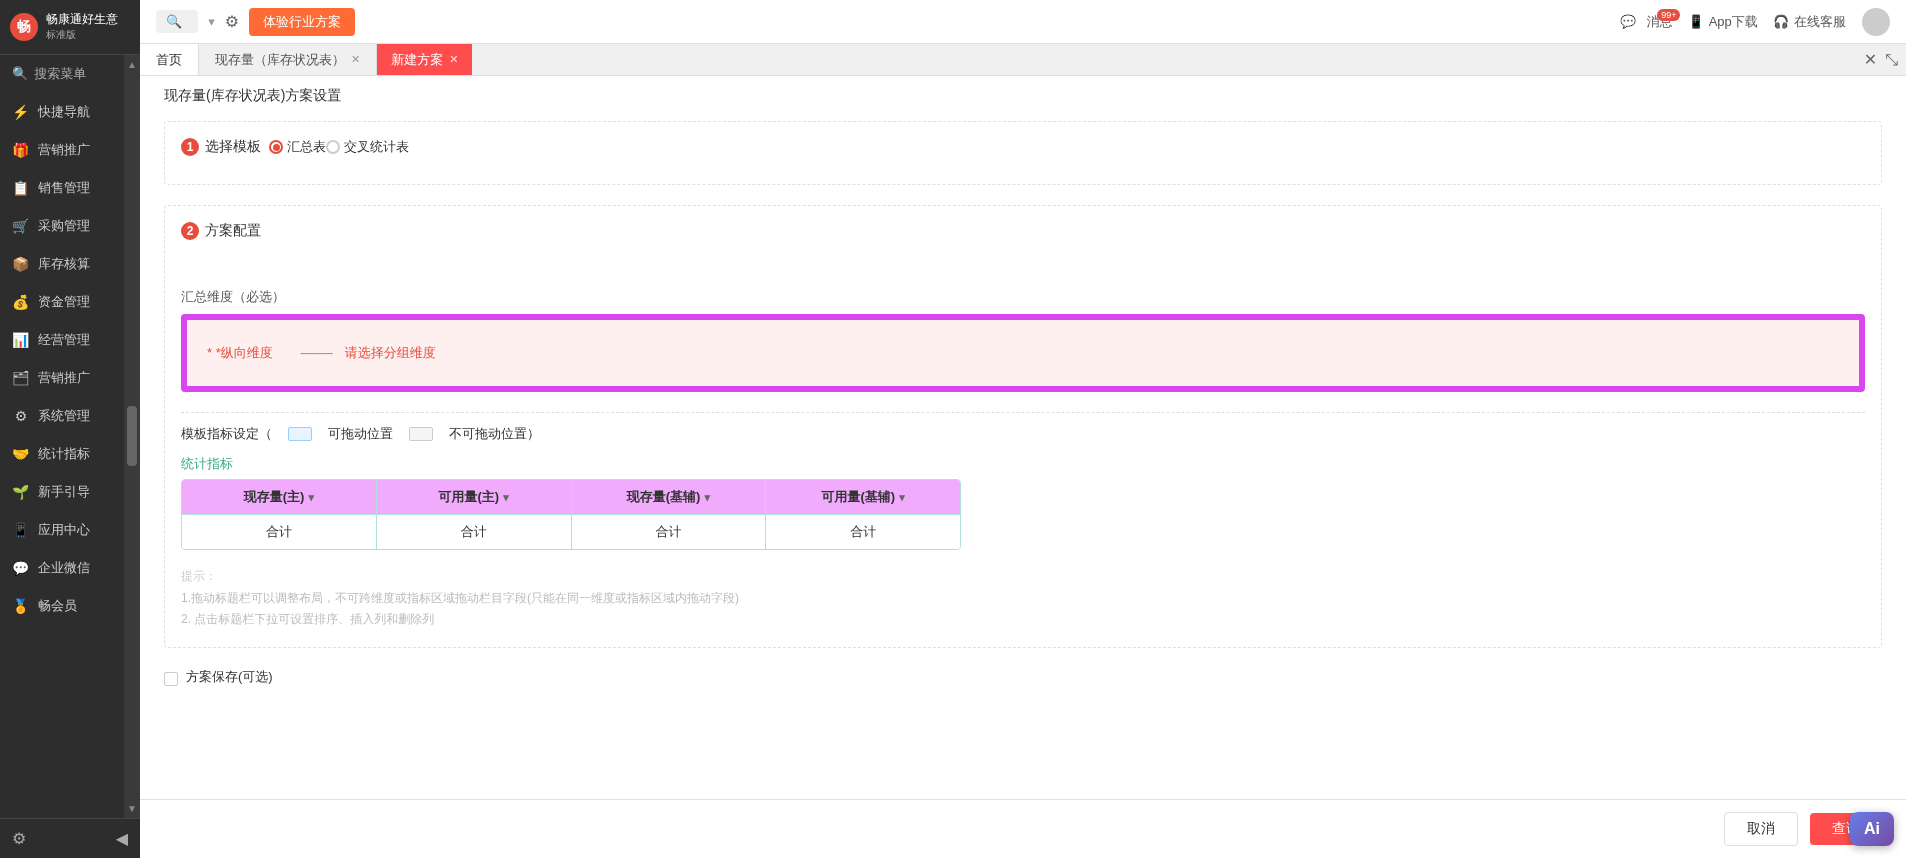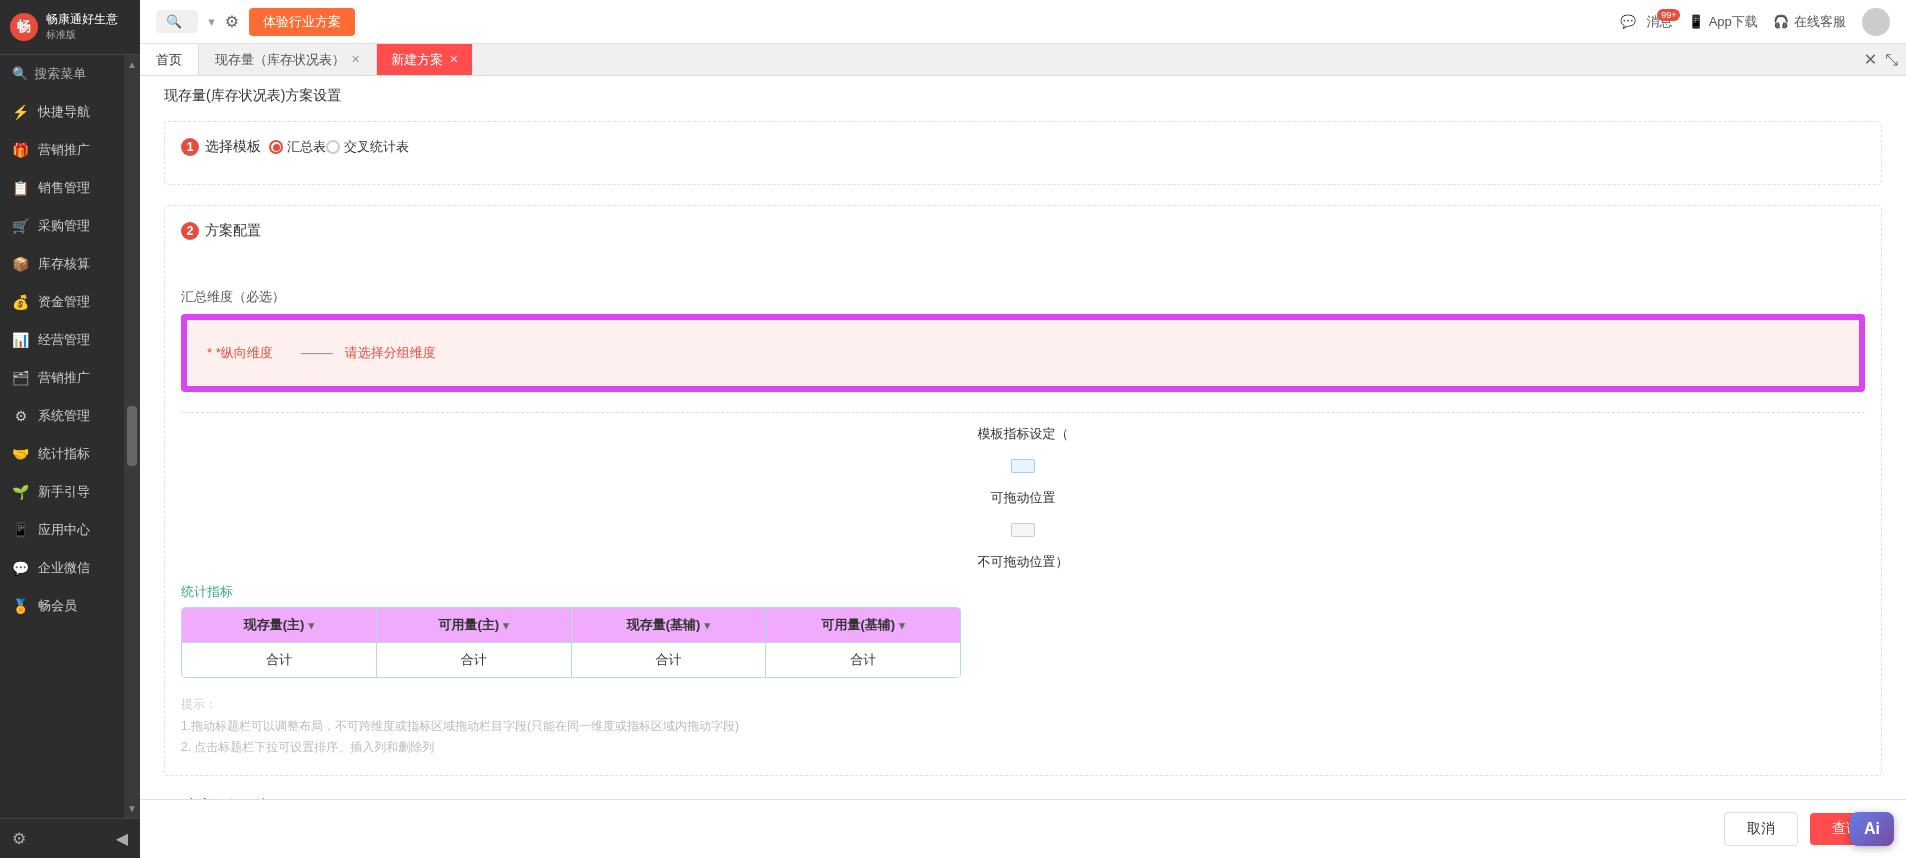--- a/index.html
+++ b/index.html
@@ -180,21 +180,21 @@
       display: flex; align-items: center;
     }
     .pink-box-field { color: #e74c3c; font-size: 13px; margin-right: 16px; }
     .pink-box-arrow { color: #999; margin: 0 12px; font-size: 16px; }
     .pink-box-hint { color: #e74c3c; font-size: 13px; }
 
     
     .dashed-divider { border: none; border-top: 1px dashed #ddd; margin: 12px 0; }
 
     
-    .indicator-row { display: flex; align-items: center; gap: 16px; font-size: 13px; color: #333; margin-bottom: 12px; flex-direction: column; }
+    .indicator-row { display: flex; align-items: center; gap: 16px; font-size: 13px; color: #333; margin-bottom: 12px; }
     .indicator-box {
       width: 24px; height: 14px; border-radius: 2px; border: 1px solid #ddd;
     }
     .indicator-draggable { background: #e8f4ff; border-color: #99ccff; }
     .indicator-nodrag { background: #f5f5f5; border-color: #ccc; }
 
     
     .stats-label { color: #3aaa8a; font-size: 13px; margin-bottom: 6px; }
     .stats-table { border: 1px solid #b2dfdb; border-radius: 4px; overflow: hidden; width: 780px; }
     .stats-header-row { display: flex; background: #f0abfc; font-weight: bold; }

